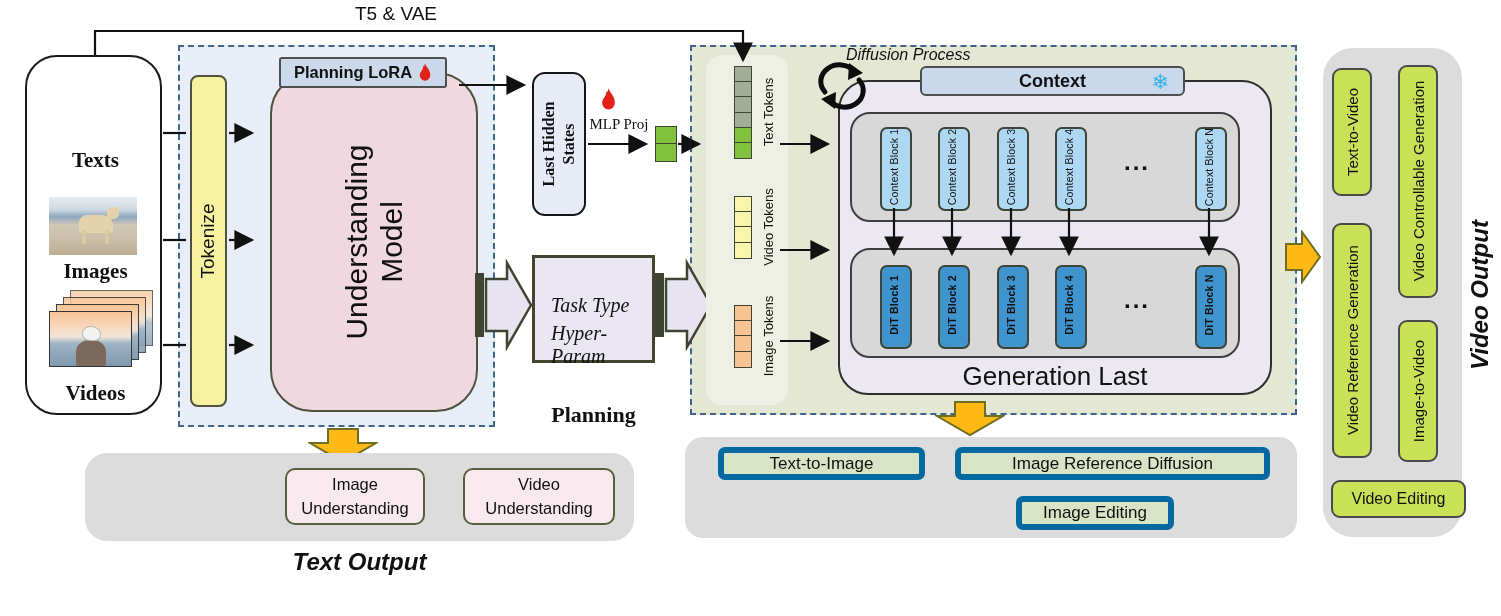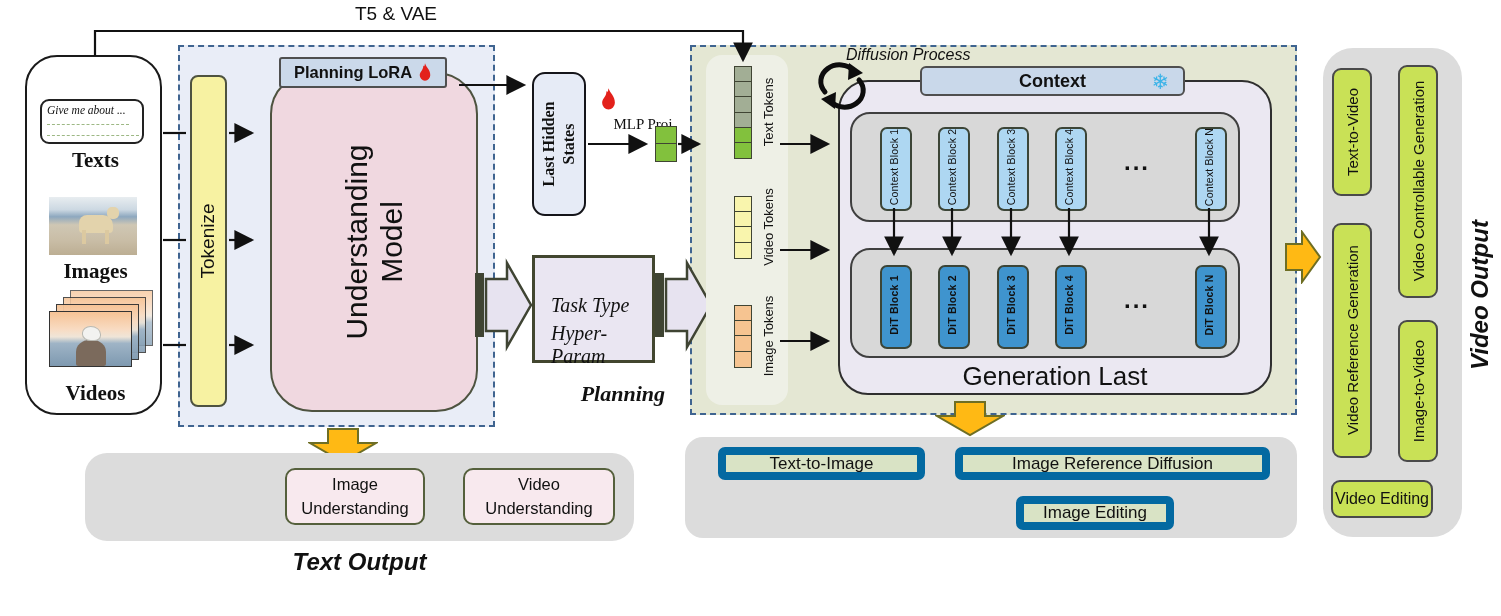--- a/index.html
+++ b/index.html
@@ -7,21 +7,21 @@
   .abs{position:absolute;box-sizing:border-box;}
   .vtext{position:absolute;transform:translate(-50%,-50%) rotate(-90deg);white-space:nowrap;}
   .vblock{position:absolute;transform:translate(-50%,-50%) rotate(-90deg);text-align:center;}
   .serif{font-family:"Liberation Serif",serif;}
   
   .dashed{border:2.5px dashed #3f6490;}
   .left-dash{background:#e9edf7;}
   .right-dash{background:#e4e7d3;}
   .panel{background:#dcdcdc;border-radius:22px;}
   .pinkbox{background:#f8e9ee;border:2px solid #55603c;border-radius:10px;display:flex;align-items:center;justify-content:center;text-align:center;font-size:16.5px;line-height:1.45;}
-  .sagebox{background:#d9e3c5;border:8px solid #0369a1;border-radius:7px;display:flex;align-items:center;justify-content:center;font-size:17px;}
+  .sagebox{background:#d9e3c5;border:6px solid #0369a1;border-radius:7px;display:flex;align-items:center;justify-content:center;font-size:17px;}
   .limebox{background:#c9e156;border:2.5px solid #4a4a4a;border-radius:9px;}
   .out-title{font-weight:bold;font-style:italic;font-size:24px;}
   
   .stack{position:absolute;display:flex;flex-direction:column;}
   .cell{width:16px;height:15px;border:1.8px solid #3f4433;margin-top:-1.8px;}
   .cell:first-child{margin-top:0;}
   .cell.gray{background:#a2ae95;}
   .cell.green{background:#82c13d;}
   .cell.yellow{background:#f9f5ad;}
   .cell.orange{background:#f6c491;}
@@ -36,25 +36,20 @@
 </style>
 </head>
 <body>
 
 <div id="stage">
 
   <div class="abs dashed left-dash" style="left:178px;top:45px;width:317px;height:382px;"></div>
   <div class="abs dashed right-dash" style="left:690px;top:45px;width:607px;height:370px;"></div>
 
   <div class="abs" style="left:25px;top:55px;width:137px;height:360px;border:2.5px solid #1a1a1a;border-radius:32px;background:#fff;">
-    <div class="abs" style="left:13px;top:42px;width:104px;height:45px;border:2.5px solid #222;border-radius:9px;background:#fff;">
-      <span class="serif" style="position:absolute;left:5px;top:3px;font-style:italic;font-size:11.5px;white-space:nowrap;">Give me about ...</span>
-      <div style="position:absolute;left:5px;top:23px;width:82px;border-top:1.5px dashed #9db884;"></div>
-      <div style="position:absolute;left:5px;top:34px;width:92px;border-top:1.5px dashed #9db884;"></div>
-    </div>
     <div class="abs serif" style="left:0;top:91px;width:137px;text-align:center;font-weight:bold;font-size:21px;">Texts</div>
     <div class="abs" style="left:22px;top:140px;width:88px;height:58px;background:linear-gradient(180deg,#e8edf0 0%,#ccd8e2 22%,#8ea8bf 34%,#cfc7b4 48%,#c9bda6 75%,#bcae93 100%);">
       <div style="position:absolute;left:30px;top:18px;width:34px;height:18px;background:#e3d3ac;border-radius:8px 10px 4px 4px;"></div>
       <div style="position:absolute;left:58px;top:10px;width:12px;height:12px;background:#e3d3ac;border-radius:5px;"></div>
       <div style="position:absolute;left:33px;top:33px;width:4px;height:14px;background:#dcc9a0;"></div>
       <div style="position:absolute;left:56px;top:33px;width:4px;height:14px;background:#dcc9a0;"></div>
     </div>
     <div class="abs serif" style="left:0;top:202px;width:137px;text-align:center;font-weight:bold;font-size:21px;">Images</div>
     <div>
       <div class="frame" style="left:43px;top:233px;width:81px;height:54px;opacity:0.75;"></div>
@@ -80,32 +75,32 @@
         <path d="M8 0 C9.5 5 14 7 14 13.5 A6 6.3 0 0 1 2 13.5 C2 9.5 6.5 7.5 6 2.5 C7.5 4.5 7.5 2.5 8 0 Z" fill="#e3211b"></path>
       </svg>
   </div>
 
   <div class="abs" style="left:532px;top:72px;width:54px;height:144px;background:#e6ebf6;border:2.5px solid #15151a;border-radius:13px;"></div>
   <div class="vblock serif" style="left:559px;top:144px;width:120px;font-weight:bold;font-size:16px;line-height:1.25;">Last Hidden States</div>
 
   <svg class="abs" style="left:600px;top:88px;" width="17" height="23" viewBox="0 0 16 21">
       <path d="M8 0 C9.5 5 14 7 14 13.5 A6 6.3 0 0 1 2 13.5 C2 9.5 6.5 7.5 6 2.5 C7.5 4.5 7.5 2.5 8 0 Z" fill="#e3211b"></path>
     </svg>
-  <div class="abs serif" style="left:586px;top:116px;width:66px;text-align:center;font-size:15px;margin-left:24px;">MLP Proj</div>
+  <div class="abs serif" style="left:586px;top:116px;width:66px;text-align:center;font-size:15px;">MLP Proj</div>
 
   <div class="stack pair" style="left:655px;top:126px;">
       <div class="cell green"></div>
       <div class="cell green"></div>
     </div>
 
   <div class="abs" style="left:532px;top:255px;width:123px;height:108px;background:#eae6f2;border:3px solid #42462f;">
     <div class="serif" style="position:absolute;left:16px;top:36px;font-style:italic;font-size:20px;">Task Type</div>
     <div class="serif" style="position:absolute;left:16px;top:64px;font-style:italic;font-size:20px;">Hyper-Param</div>
   </div>
-  <div class="abs serif" style="left:522px;top:381px;width:143px;text-align:right;font-weight:bold;font-style:italic;font-size:22px;">Planning</div>
+  <div class="abs serif" style="left:522px;top:402px;width:143px;text-align:center;font-weight:bold;font-size:22px;">Planning</div>
 
   <svg class="abs" style="left:474px;top:257px;" width="60" height="96" viewBox="0 0 60 96">
     <rect x="1" y="16" width="9" height="64" fill="#3f4433"></rect>
     <polygon points="12,22 33,22 33,6 57,48 33,90 33,74 12,74" fill="#e7e3f0" stroke="#3f4433" stroke-width="2.5"></polygon>
   </svg>
   <svg class="abs" style="left:654px;top:257px;" width="60" height="96" viewBox="0 0 60 96">
     <rect x="1" y="16" width="9" height="64" fill="#3f4433"></rect>
     <polygon points="12,22 33,22 33,6 57,48 33,90 33,74 12,74" fill="#e7e3f0" stroke="#3f4433" stroke-width="2.5"></polygon>
   </svg>
 
@@ -199,21 +194,21 @@
 
   <div class="abs panel" style="left:1323px;top:48px;width:139px;height:489px;border-radius:30px;"></div>
   <div class="abs limebox" style="left:1332px;top:68px;width:40px;height:128px;"></div>
   <div class="vtext" style="left:1352px;top:132px;font-size:15px;">Text-to-Video</div>
   <div class="abs limebox" style="left:1398px;top:65px;width:40px;height:233px;"></div>
   <div class="vtext" style="left:1418px;top:181px;font-size:15px;">Video Controllable Generation</div>
   <div class="abs limebox" style="left:1332px;top:223px;width:40px;height:235px;"></div>
   <div class="vtext" style="left:1352px;top:340px;font-size:15px;">Video Reference Generation</div>
   <div class="abs limebox" style="left:1398px;top:320px;width:40px;height:142px;"></div>
   <div class="vtext" style="left:1418px;top:391px;font-size:15px;">Image-to-Video</div>
-  <div class="abs limebox" style="left:1331px;top:480px;width:102px;height:38px;display:flex;align-items:center;justify-content:center;">
+  <div class="abs limebox" style="left:1331px;top:480px;width:135px;height:38px;display:flex;align-items:center;justify-content:center;">
     <span style="font-size:16px;">Video Editing</span>
   </div>
   <div class="vtext out-title" style="left:1480px;top:295px;">Video Output</div>
 
   <div class="abs" style="left:355px;top:3px;font-size:19px;">T5 &amp; VAE</div>
 
   <svg class="abs" width="1501" height="616" viewBox="0 0 1501 616" style="left:0;top:0;pointer-events:none;">
     <defs>
       <marker id="ah" markerWidth="10" markerHeight="9" refX="8" refY="4.5" orient="auto">
         <path d="M0,0 L9,4.5 L0,9 Z" fill="#111"></path>

